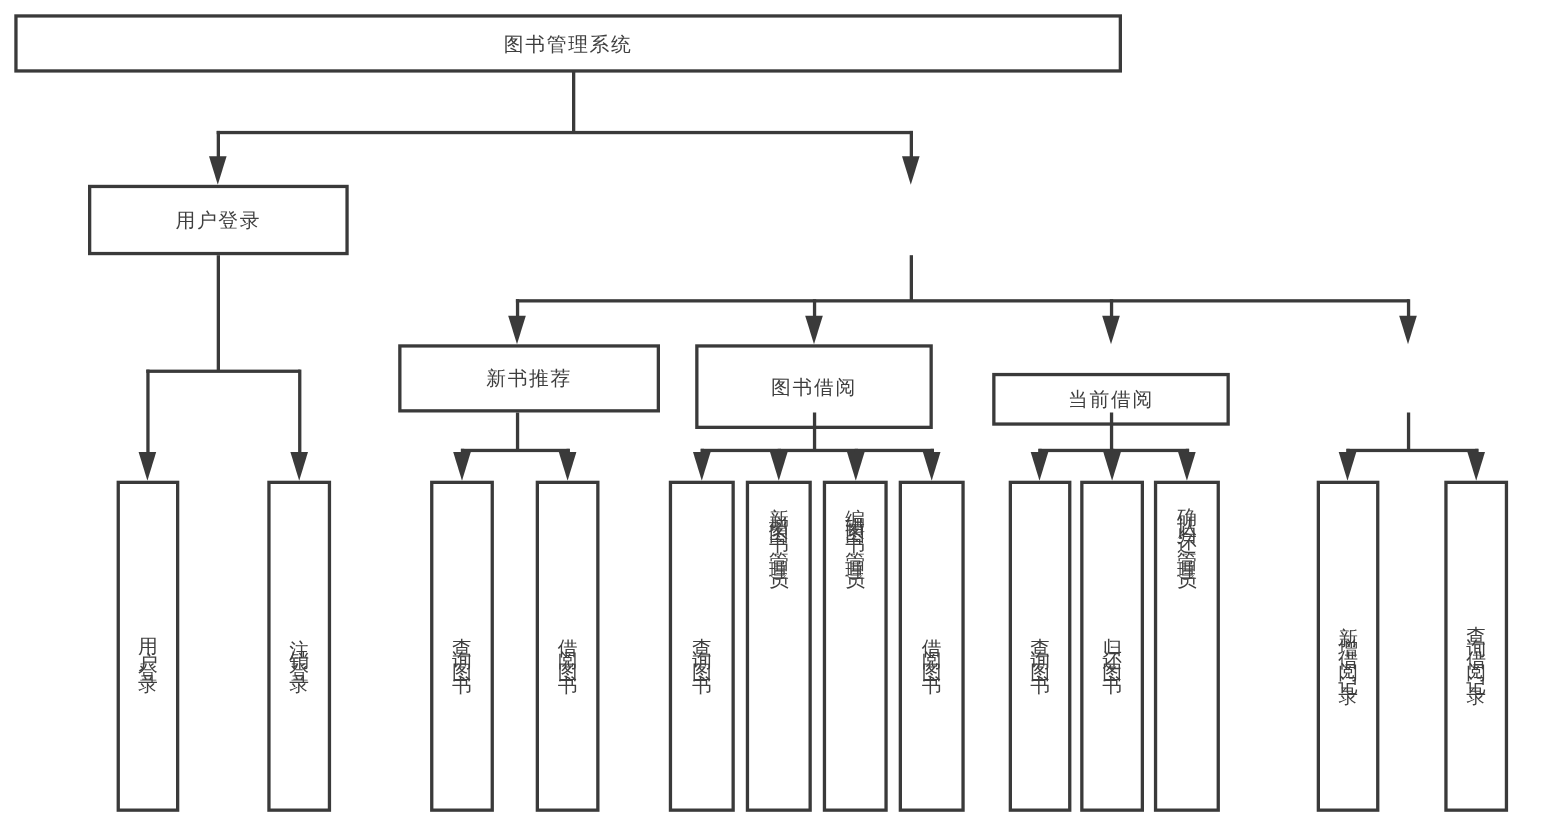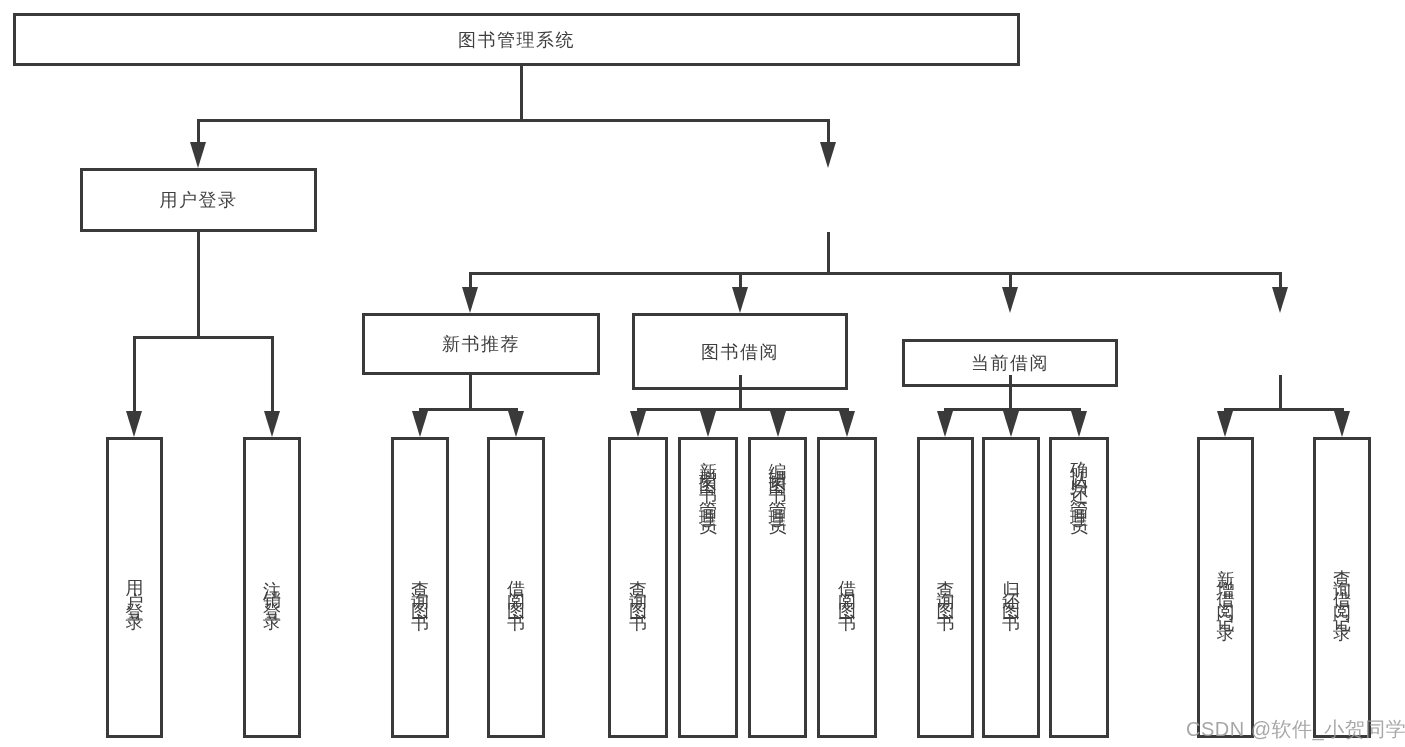--- a/index.html
+++ b/index.html
@@ -138,15 +138,14 @@
   <div class="node v-label top-pad" style="left:748px; top:437px; width:59px; height:301px;">编辑图书（管理员）</div>
   <div class="node v-label" style="left:817px; top:437px; width:60px; height:301px;">借阅图书</div>
 
   <div class="node v-label" style="left:917px; top:437px; width:57px; height:301px;">查询图书</div>
   <div class="node v-label" style="left:982px; top:437px; width:58px; height:301px;">归还图书</div>
   <div class="node v-label top-pad" style="left:1049px; top:437px; width:60px; height:301px;">确认归还（管理员）</div>
 
   <div class="node v-label" style="left:1197px; top:437px; width:57px; height:301px;">新增借阅记录</div>
   <div class="node v-label" style="left:1313px; top:437px; width:58px; height:301px;">查询借阅记录</div>
 
-  <div class="watermark">CSDN @软件_小贺同学</div>
 
 </div>
 
 </body></html>

